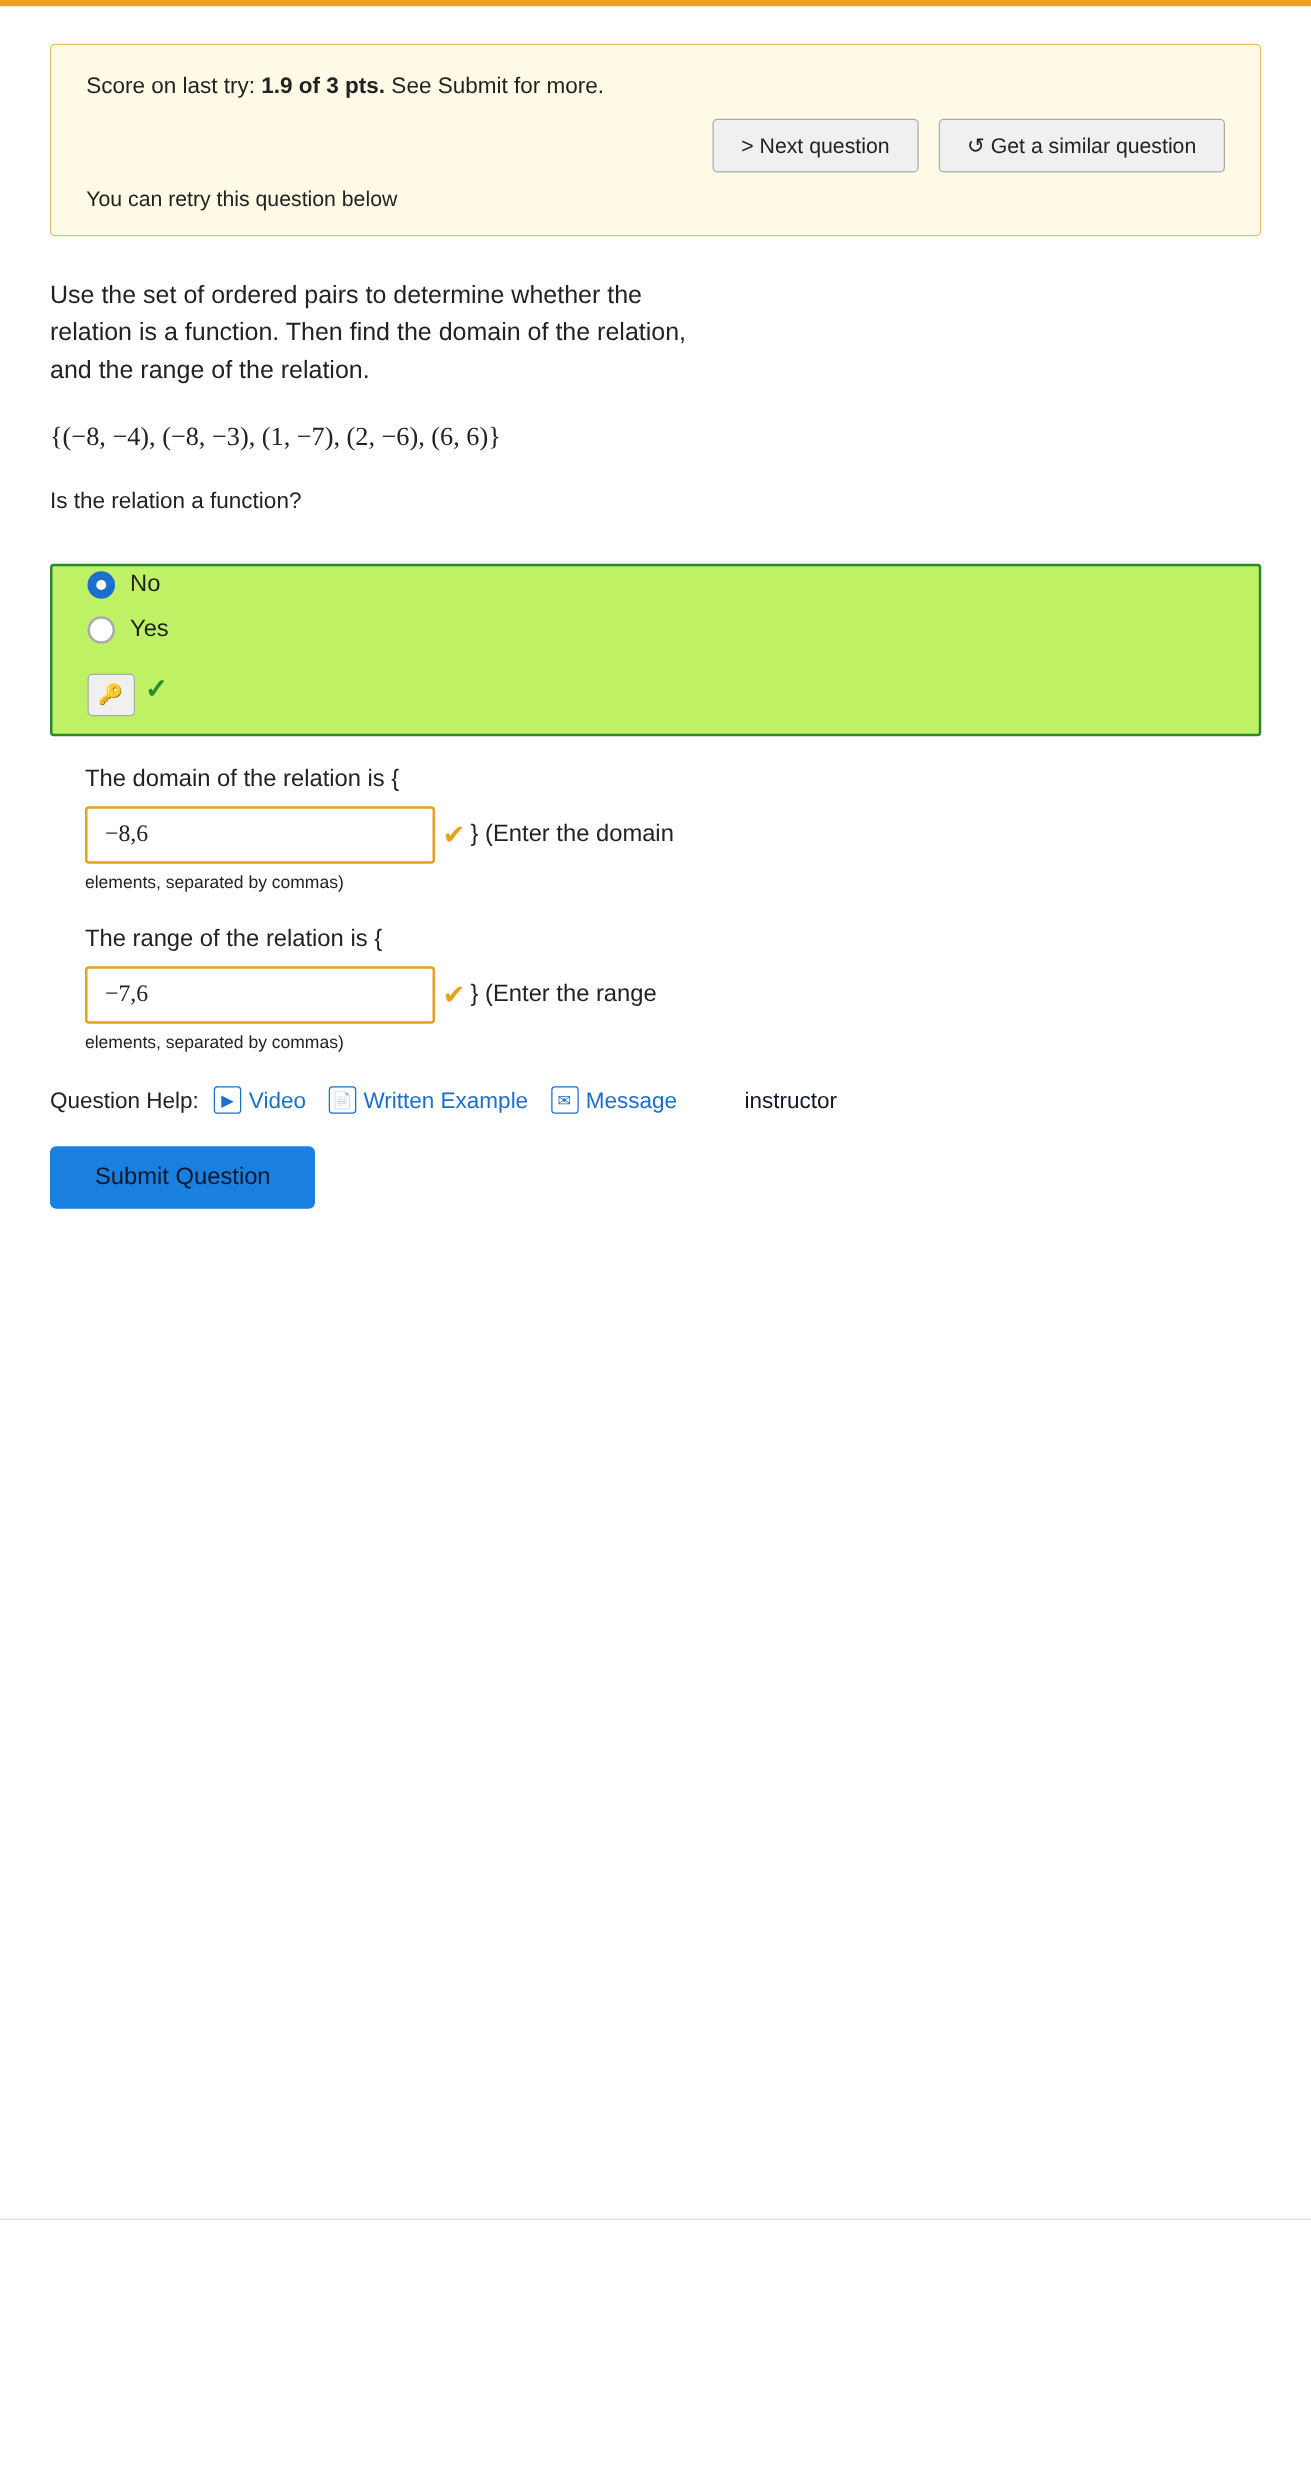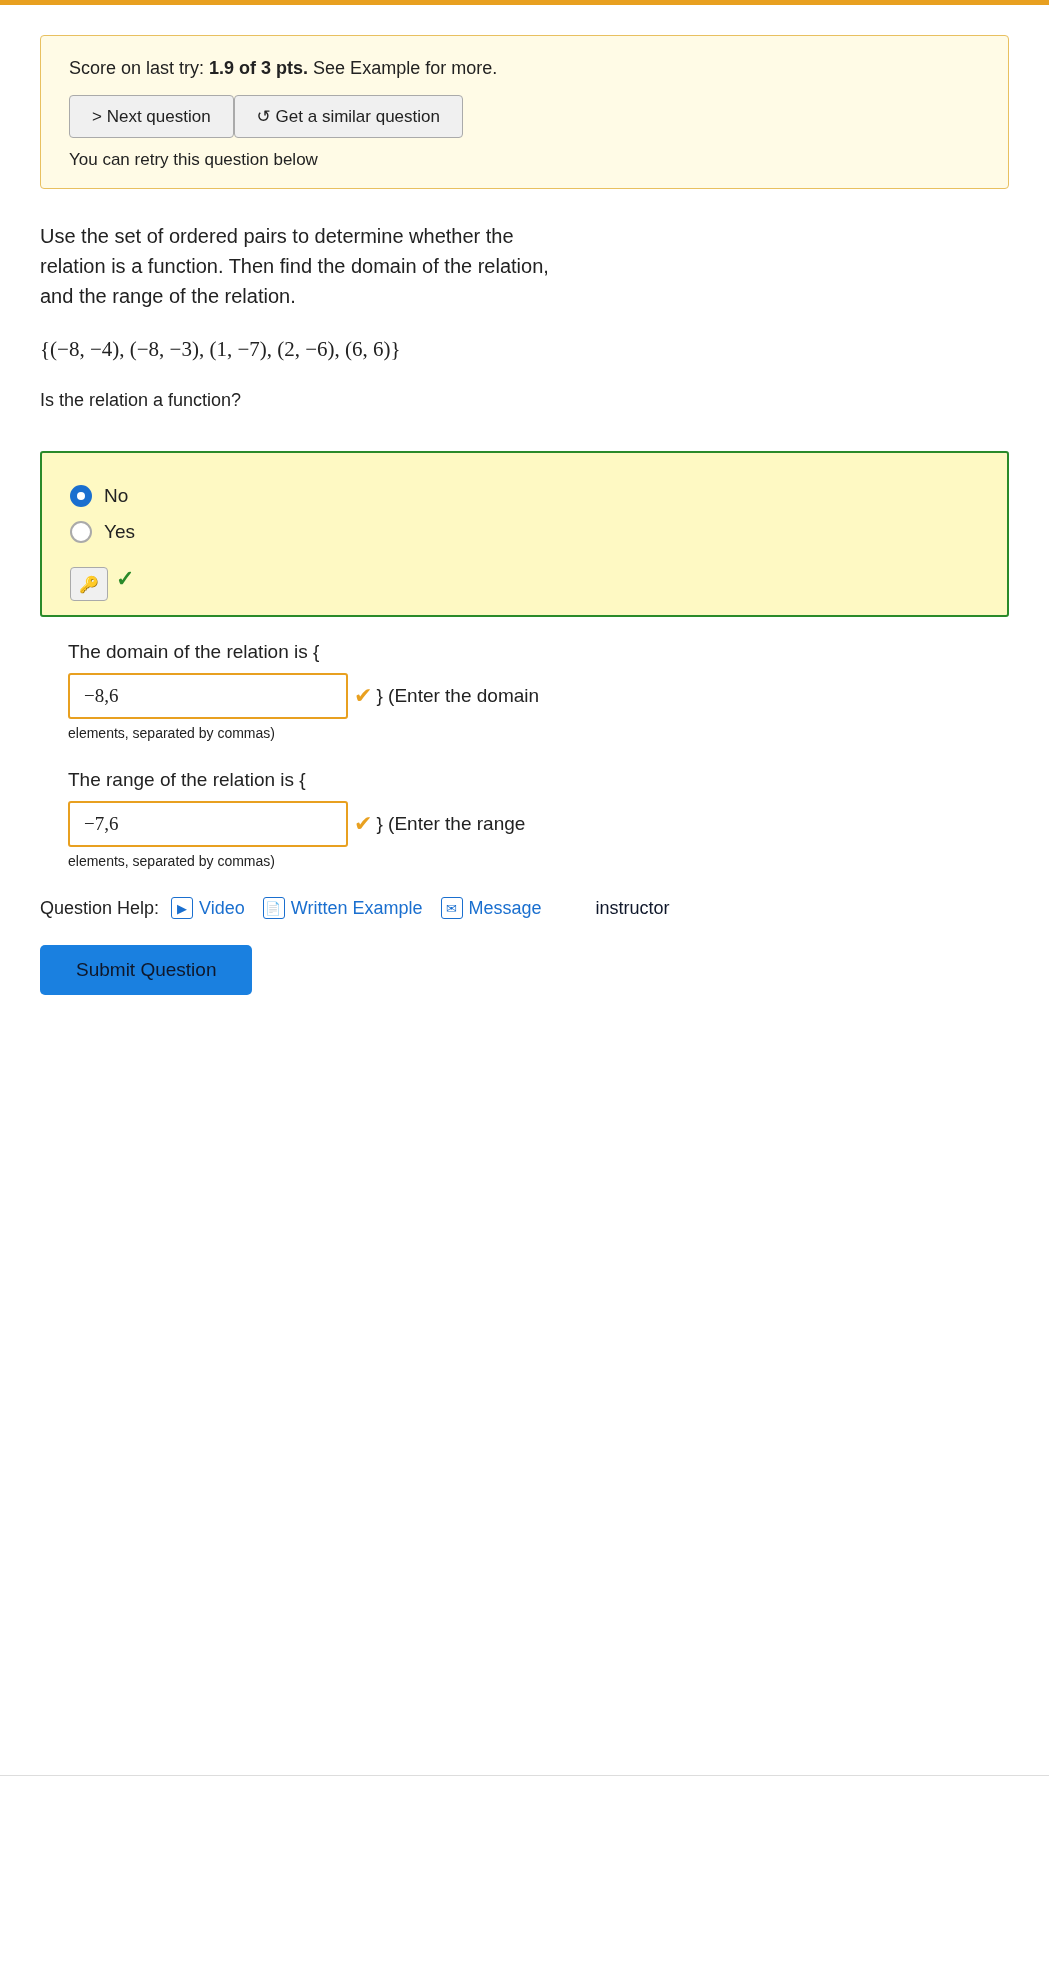--- a/index.html
+++ b/index.html
@@ -49,22 +49,23 @@
       margin-bottom: 16px;
       font-family: Arial, sans-serif;
     }
 
     .score-text strong {
       font-weight: bold;
     }
 
     .button-row {
       display: flex;
-      gap: 0;
+      gap: 16px;
       margin-bottom: 12px;
+      justify-content: flex-end;
     }
 
     .btn-gray {
       background: #f0f0f0;
       border: 1.5px solid #aaa;
       border-radius: 4px;
       padding: 10px 22px;
       font-size: 17px;
       cursor: pointer;
       font-family: Arial, sans-serif;
@@ -98,23 +99,23 @@
     
     .function-label {
       font-size: 18px;
       font-family: Arial, sans-serif;
       margin-bottom: 8px;
     }
 
     .radio-box {
       border: 2.5px solid #2a8a2a;
       border-radius: 3px;
-      padding: 32px 28px 14px 28px;
+      padding: 4px 28px 14px 28px;
       margin-bottom: 24px;
-      background: #fef9c3;
+      background: #bef264;
       position: relative;
       margin-top: 40px;
     }
 
     .radio-option {
       display: flex;
       align-items: center;
       gap: 12px;
       margin-bottom: 14px;
       font-size: 19px;
@@ -288,21 +289,21 @@
 <body>
 
 <div class="page-wrapper">
   <div class="top-border"></div>
 
   <div class="content-area">
 
     
     <div class="score-box">
       <div class="score-text">
-        <span>Score on last try: </span><strong>1.9 of 3 pts.</strong><span> See Example for more.</span>
+        <span>Score on last try: </span><strong>1.9 of 3 pts.</strong><span> See Submit for more.</span>
       </div>
       <div class="button-row">
         <button class="btn-gray">&gt; Next question</button>
         <button class="btn-gray">↺ Get a similar question</button>
       </div>
       <div class="retry-text">You can retry this question below</div>
     </div>
 
     
     <div class="question-prompt">

